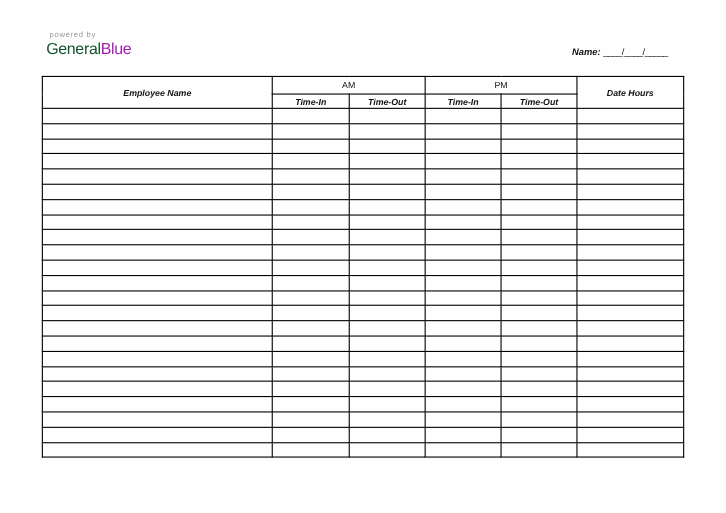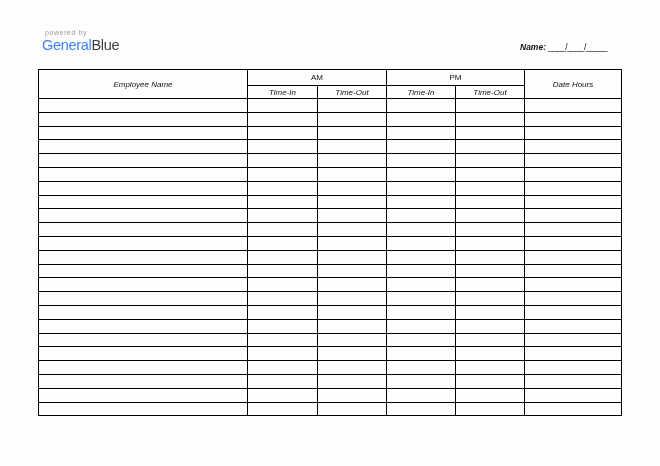--- a/index.html
+++ b/index.html
@@ -3,34 +3,34 @@
 <meta charset="utf-8">
 <style>
   html, body { margin: 0; padding: 0; }
   body {
     width: 660px; height: 466px; background: #fefefe; position: relative; overflow: hidden;
     font-family: "Liberation Sans", "DejaVu Sans", sans-serif; color: #111;
   }
   .logo { position: absolute; left: 42px; top: 29px; }
   .powered { font-size: 7px; color: #999; letter-spacing: 0.6px; margin-left: 3px; line-height: 8px; }
   .brand { font-size: 14.5px; line-height: 16px; letter-spacing: -0.3px; }
-  .brand .g { color: #3b82f6; }
-  .brand .b { color: #404040; }
+  .brand .g { color: #14532d; }
+  .brand .b { color: #a21caf; }
   .date { position: absolute; left: 520px; top: 42px; font-size: 8.5px; font-weight: bold; font-style: italic; color: #111; }
   .date .line { font-style: normal; font-weight: normal; letter-spacing: -0.5px; }
   table.sheet {
     position: absolute; left: 38px; top: 69px; width: 584px;
     border-collapse: collapse; table-layout: fixed;
   }
   table.sheet td, table.sheet th {
     border: 1.4px solid #000; padding: 0; font-size: 8px; text-align: center;
   }
   th.h1 { height: 15px; font-weight: normal; font-style: normal; }
-  th.h2 { height: 12px; font-weight: normal; font-style: italic; }
-  th.big { font-weight: normal; font-style: italic; }
+  th.h2 { height: 12px; font-weight: bold; font-style: italic; }
+  th.big { font-weight: bold; font-style: italic; }
   td.cell { height: 12.8px; }
 </style>
 </head>
 <body>
 
 <div class="logo">
   <div class="powered">powered by</div>
   <div class="brand"><span class="g">General</span><span class="b">Blue</span></div>
 </div>
 

